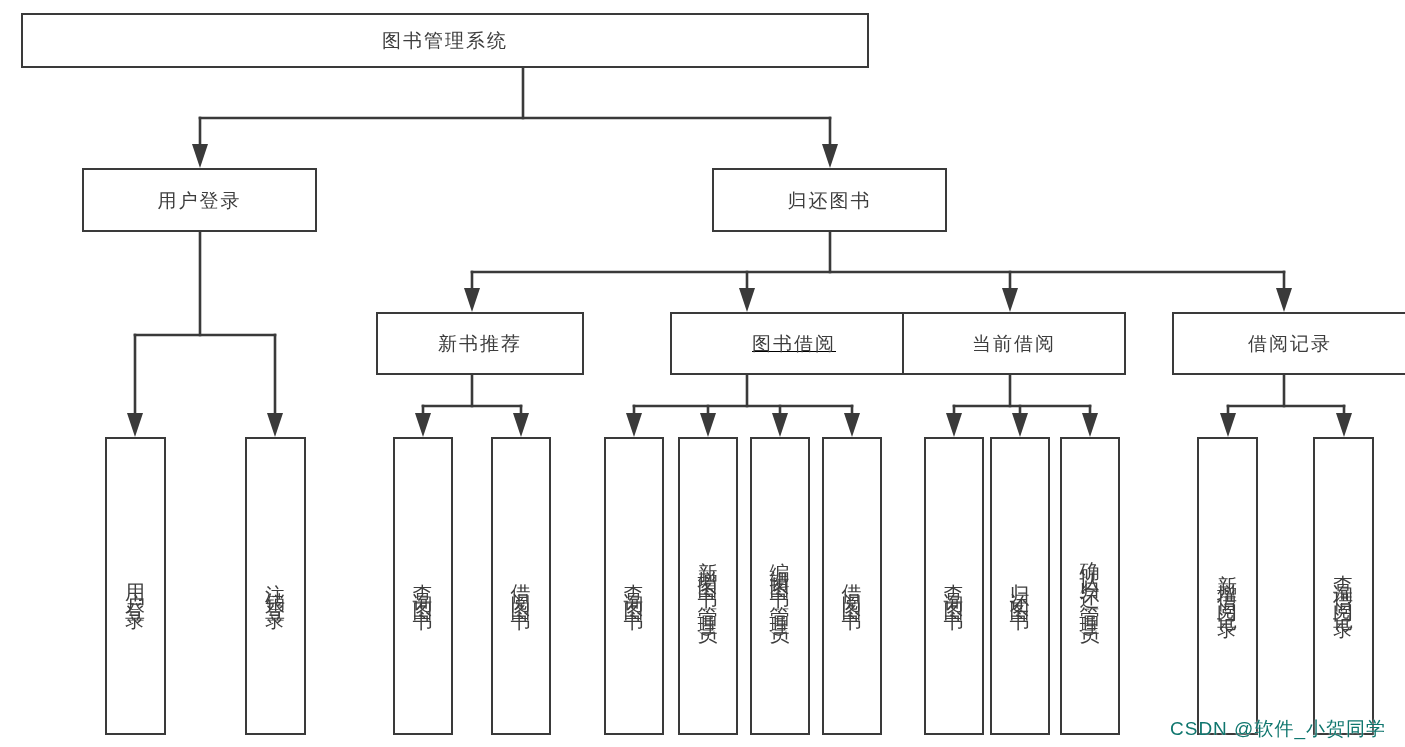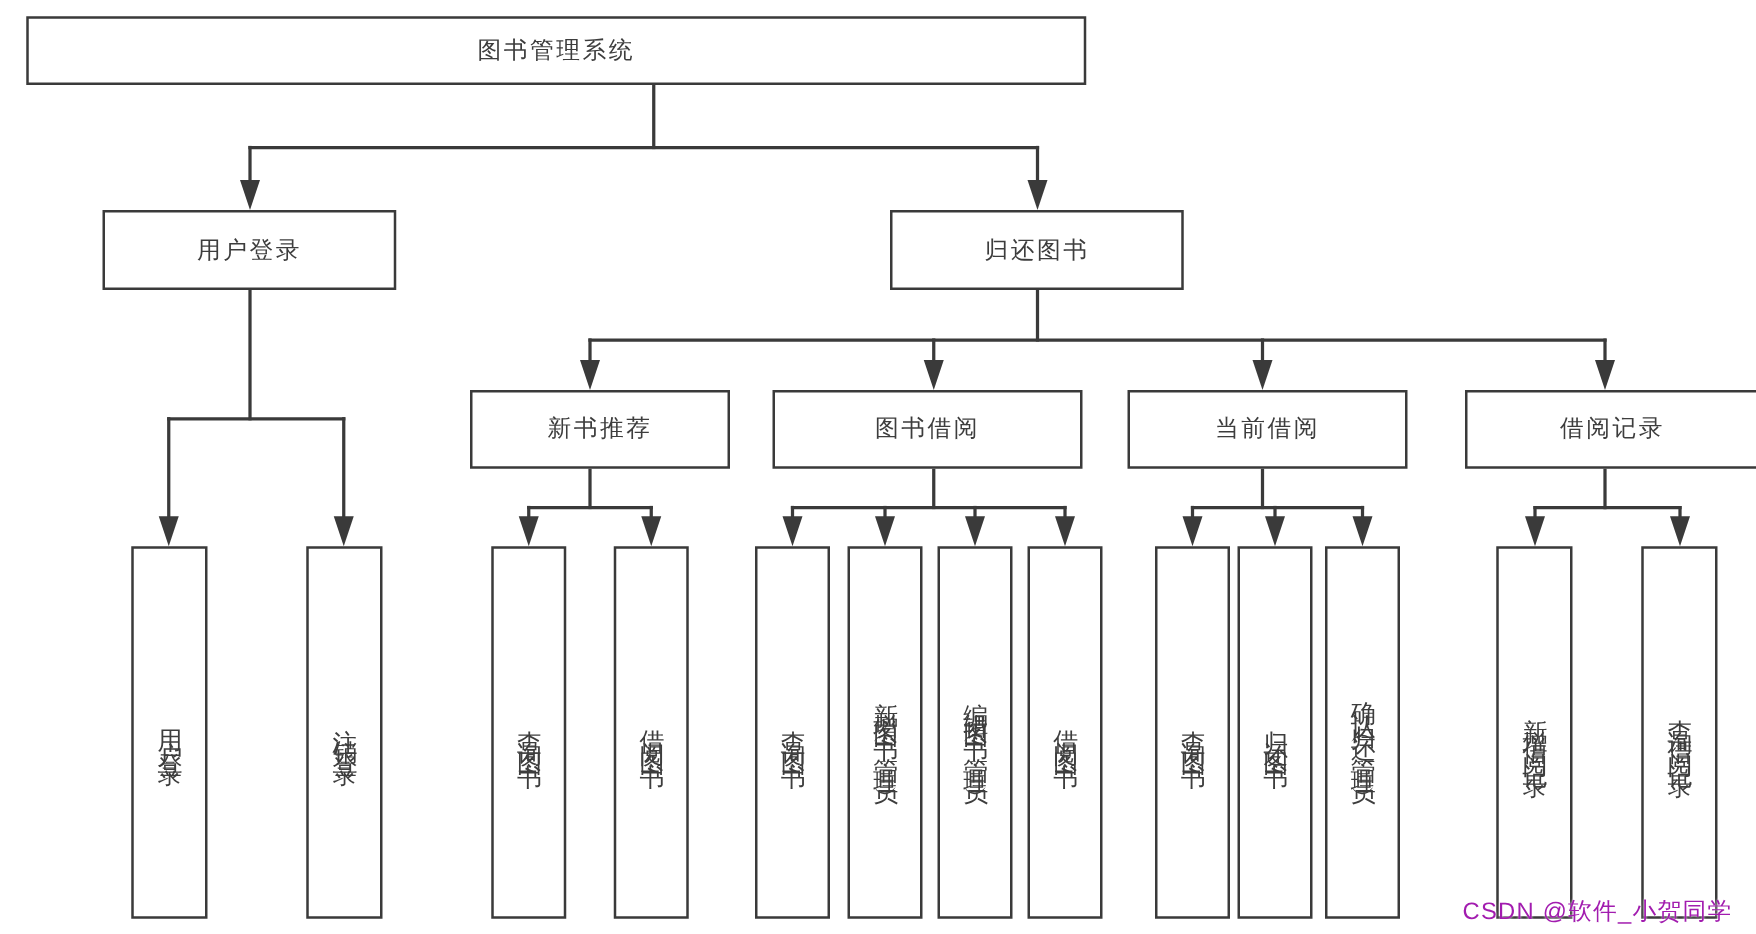--- a/index.html
+++ b/index.html
@@ -35,21 +35,21 @@
     writing-mode:vertical-rl;
     text-orientation:mixed;
     font-size:20px;
     letter-spacing:9px;
   }
   .watermark {
     position:absolute;
     left:1170px; top:716px;
     z-index:2;
     font-size:19px;
-    color:#a21caf;
+    color:#0f766e;
     letter-spacing:1px;
     text-shadow:0 0 2px #ffffff;
     white-space:nowrap;
   }
 </style>
 </head>
 <body>
 
 <div id="canvas">
 
@@ -115,21 +115,21 @@
   <div class="node hbox" style="left:82px;top:168px;width:235px;height:64px;">
     <span>用户登录</span>
   </div>
   <div class="node hbox" style="left:712px;top:168px;width:235px;height:64px;">
     <span>归还图书</span>
   </div>
 
   <div class="node hbox" style="left:362px;top:312px;width:208px;height:63px;margin-left:14px;">
     <span>新书推荐</span>
   </div>
-  <div class="node hbox" style="left:618px;top:312px;width:248px;height:63px;">
+  <div class="node hbox" style="left:670px;top:312px;width:248px;height:63px;text-decoration:underline;">
     <span>图书借阅</span>
   </div>
   <div class="node hbox" style="left:902px;top:312px;width:224px;height:63px;">
     <span>当前借阅</span>
   </div>
   <div class="node hbox" style="left:1172px;top:312px;width:236px;height:63px;">
     <span>借阅记录</span>
   </div>
 
   <div class="node vbox" style="left:105px;top:437px;width:61px;height:298px;">

